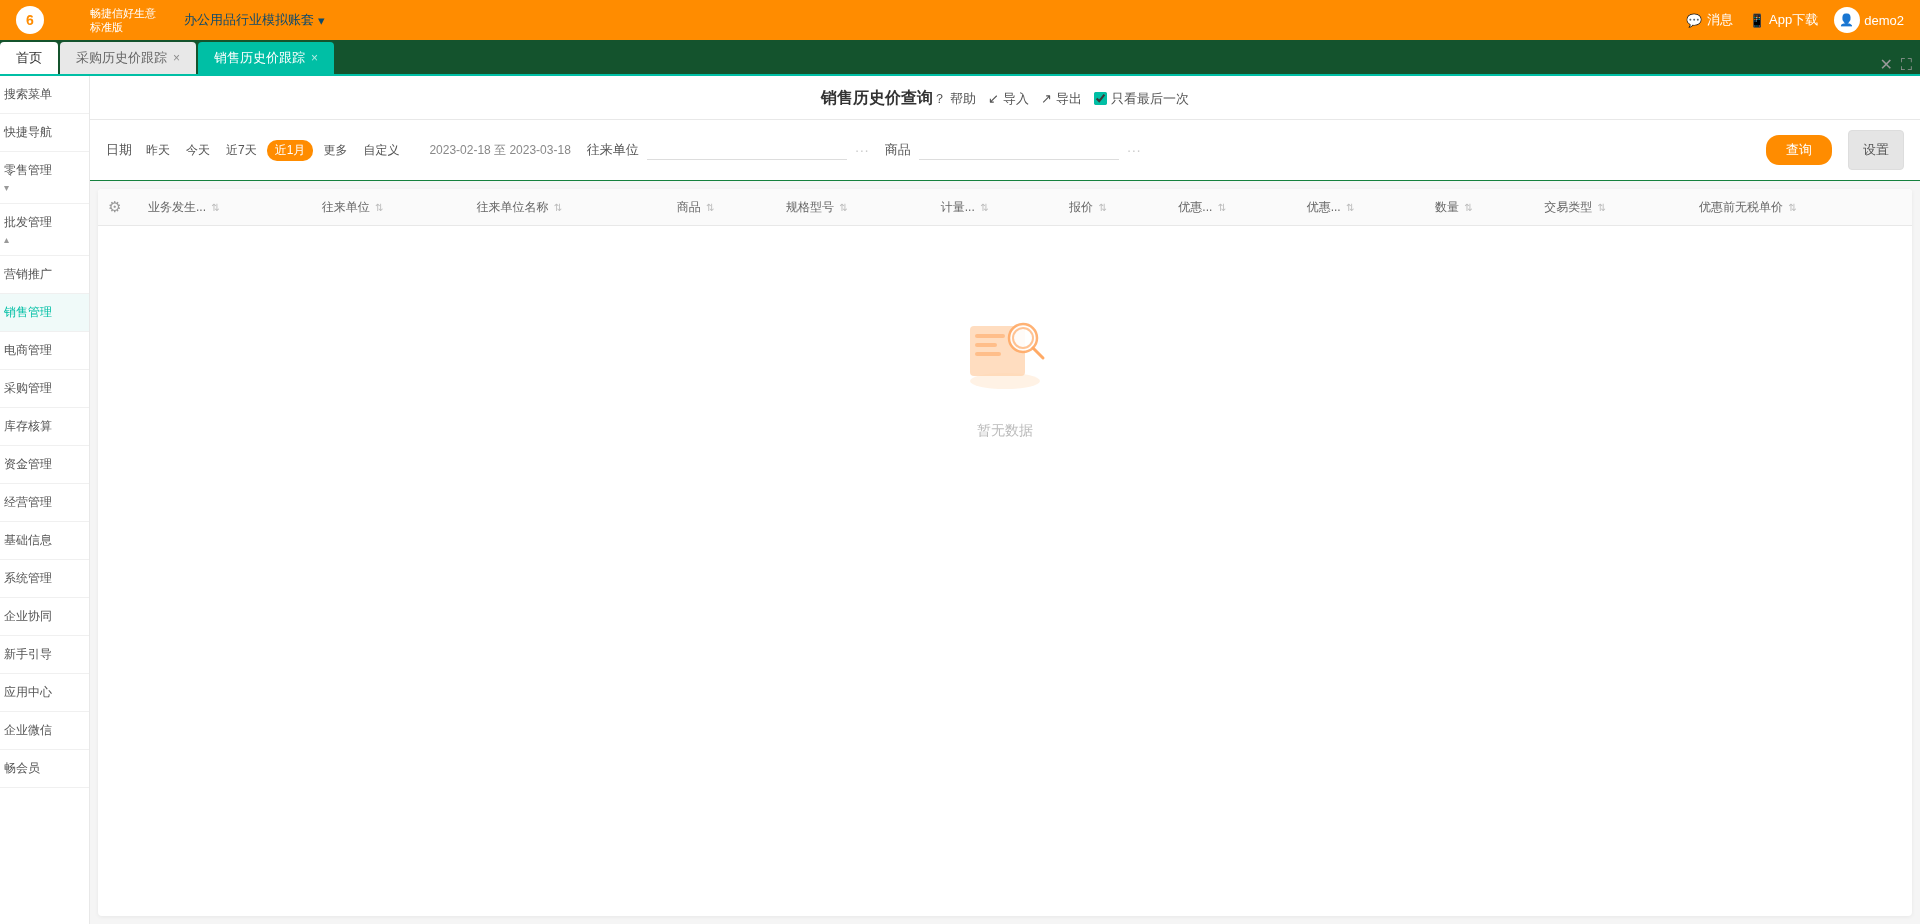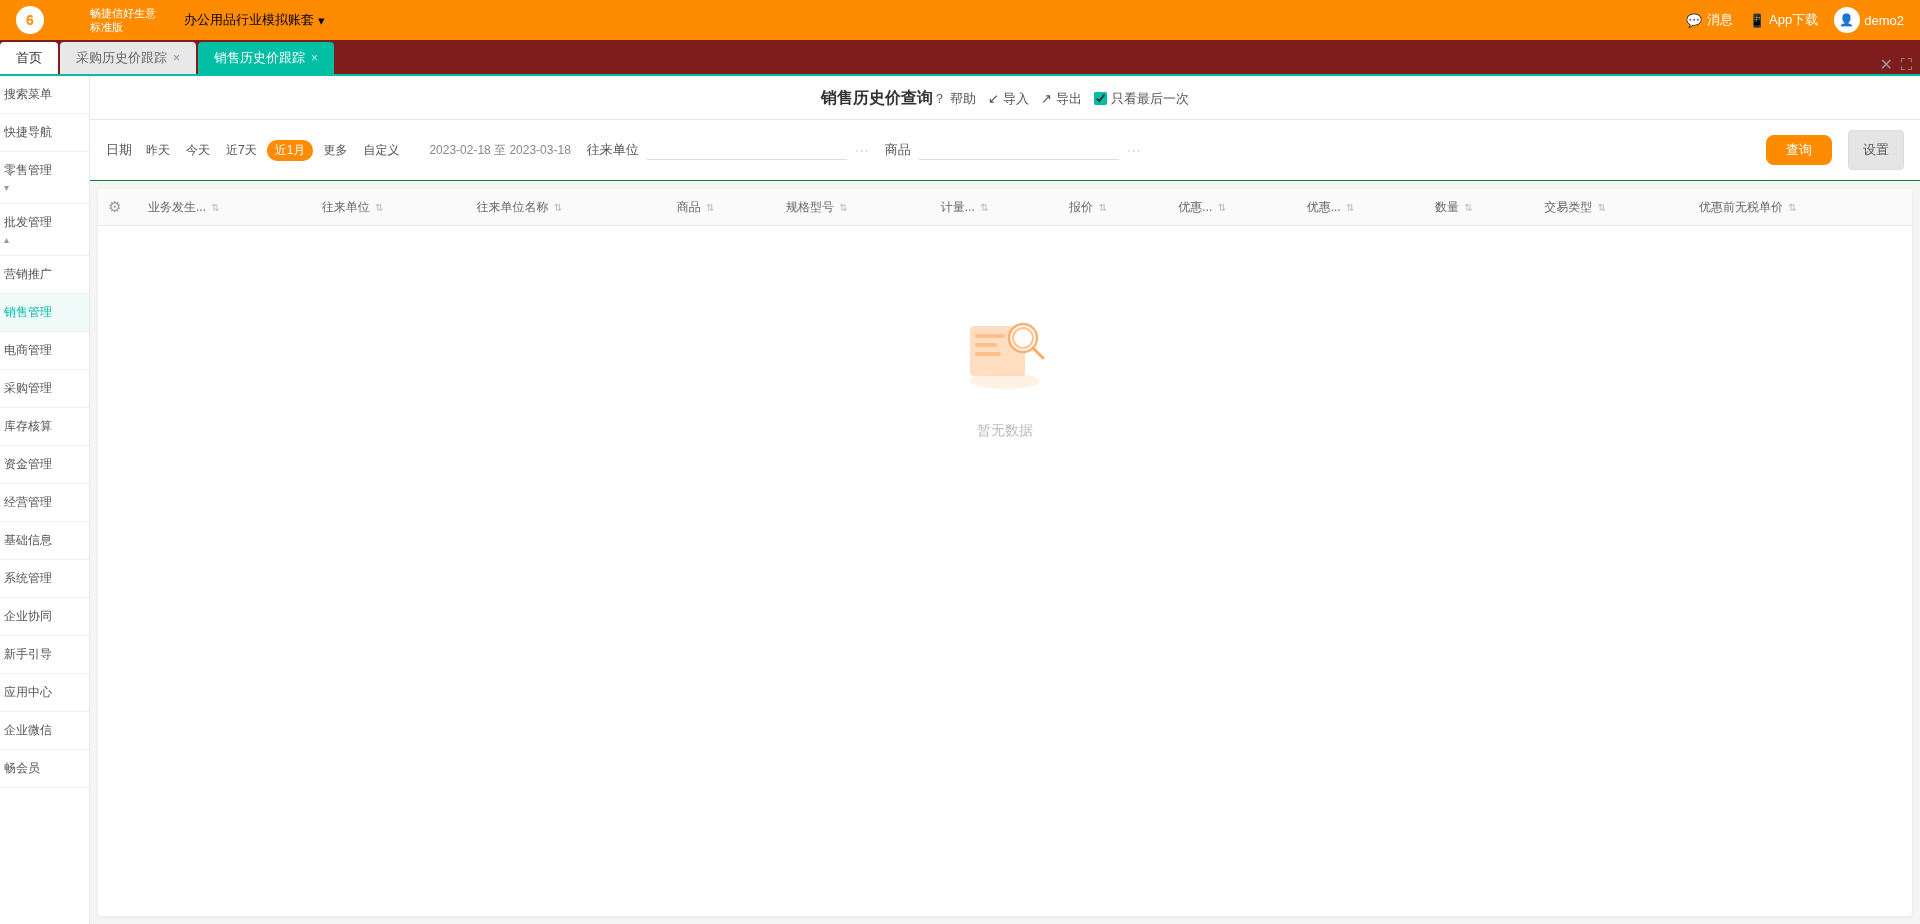--- a/index.html
+++ b/index.html
@@ -5,28 +5,28 @@
     * { margin: 0; padding: 0; box-sizing: border-box; }
     body { font-family: "Microsoft YaHei", "PingFang SC", Arial, sans-serif; font-size: 13px; background: #f5f5f5; color: #333; width: 1920px; height: 924px; overflow: hidden; display: flex; flex-direction: column; }
 
     
     .top-bar { height: 40px; background: #ff8c00; display: flex; align-items: center; justify-content: space-between; padding: 0 16px; flex-shrink: 0; }
     .top-bar-left { display: flex; align-items: center; gap: 8px; }
     .logo-area { display: flex; align-items: center; gap: 6px; }
     .logo-icon { width: 28px; height: 28px; background: #fff; border-radius: 50%; display: flex; align-items: center; justify-content: center; }
     .logo-icon span { color: #ff8c00; font-size: 14px; font-weight: bold; }
     .logo-text { color: #fff; font-size: 11px; line-height: 1.3; margin-left: 40px; }
-    .app-selector { display: flex; align-items: center; gap: 4px; color: #000000; font-size: 13px; cursor: pointer; margin-left: 20px; }
+    .app-selector { display: flex; align-items: center; gap: 4px; color: #0c4a6e; font-size: 13px; cursor: pointer; margin-left: 20px; }
     .top-bar-right { display: flex; align-items: center; gap: 16px; color: #fff; font-size: 13px; }
     .top-bar-right-item { display: flex; align-items: center; gap: 4px; cursor: pointer; }
     .avatar { width: 26px; height: 26px; border-radius: 50%; background: #fff; display: flex; align-items: center; justify-content: center; }
     .avatar-inner { color: #ff8c00; font-size: 12px; }
 
     
-    .tab-bar { height: 36px; background: #7f1d1d; display: flex; align-items: flex-end; border-bottom: 2px solid #00bfa5; flex-shrink: 0; padding-left: 0; }
+    .tab-bar { height: 36px; background: #14532d; display: flex; align-items: flex-end; border-bottom: 2px solid #00bfa5; flex-shrink: 0; padding-left: 0; }
     .tab { height: 32px; padding: 0 16px; display: flex; align-items: center; gap: 6px; cursor: pointer; font-size: 13px; color: #666; border-radius: 4px 4px 0 0; background: #e8e8e8; margin-right: 2px; }
     .tab.home { background: #fff; color: #333; font-weight: 500; }
     .tab.active { background: #00bfa5; color: #fff; }
     .tab-close { font-size: 12px; cursor: pointer; opacity: 0.7; }
     .tab-bar-right { margin-left: auto; display: flex; align-items: center; gap: 8px; padding-right: 8px; color: #999; font-size: 16px; cursor: pointer; }
 
     
     .main-layout { display: flex; flex: 1; overflow: hidden; }
 
     
@@ -49,21 +49,21 @@
     
     .filter-bar { background: #fff; padding: 10px 16px 10px 16px; border-bottom: 1px solid #15803d; display: flex; align-items: center; gap: 16px; flex-shrink: 0; flex-wrap: wrap; }
     .filter-group { display: flex; align-items: center; gap: 8px; }
     .filter-label { font-size: 13px; color: #555; white-space: nowrap; }
     .date-buttons { display: flex; align-items: center; gap: 4px; }
     .date-btn { font-size: 12px; color: #555; cursor: pointer; padding: 2px 6px; border-radius: 3px; }
     .date-btn.active { background: #ff8c00; color: #fff; border-radius: 10px; padding: 2px 8px; }
     .date-range { font-size: 12px; color: #888; margin-left: 16px; }
     .filter-input { border: none; border-bottom: 1px solid #ddd; outline: none; font-size: 13px; width: 200px; padding: 2px 4px; color: #333; }
     .filter-dots { color: #ccc; font-size: 14px; cursor: pointer; }
-    .query-btn { background: #ff8c00; color: #fff; border: none; border-radius: 8px; padding: 6px 20px; font-size: 13px; cursor: pointer; white-space: nowrap; }
+    .query-btn { background: #ff8c00; color: #fff; border: none; border-radius: 13px; padding: 6px 20px; font-size: 13px; cursor: pointer; white-space: nowrap; }
     .settings-btn { background: #e5e5e5; color: #555; border: 1px solid #ddd; border-radius: 4px; padding: 10px 14px; font-size: 13px; cursor: pointer; white-space: nowrap; }
 
     
     .table-wrap { flex: 1; background: #fff; margin: 8px; border-radius: 4px; overflow: auto; box-shadow: 0 1px 4px rgba(0,0,0,0.06); }
     table { width: 100%; border-collapse: collapse; font-size: 13px; }
     thead tr { background: #fafafa; }
     th { padding: 9px 10px; text-align: left; color: #666; font-weight: 500; border-bottom: 1px solid #e8e8e8; white-space: nowrap; font-size: 12px; }
     th.sortable { cursor: pointer; }
     .sort-icon { color: #bbb; font-size: 10px; margin-left: 2px; }
 

